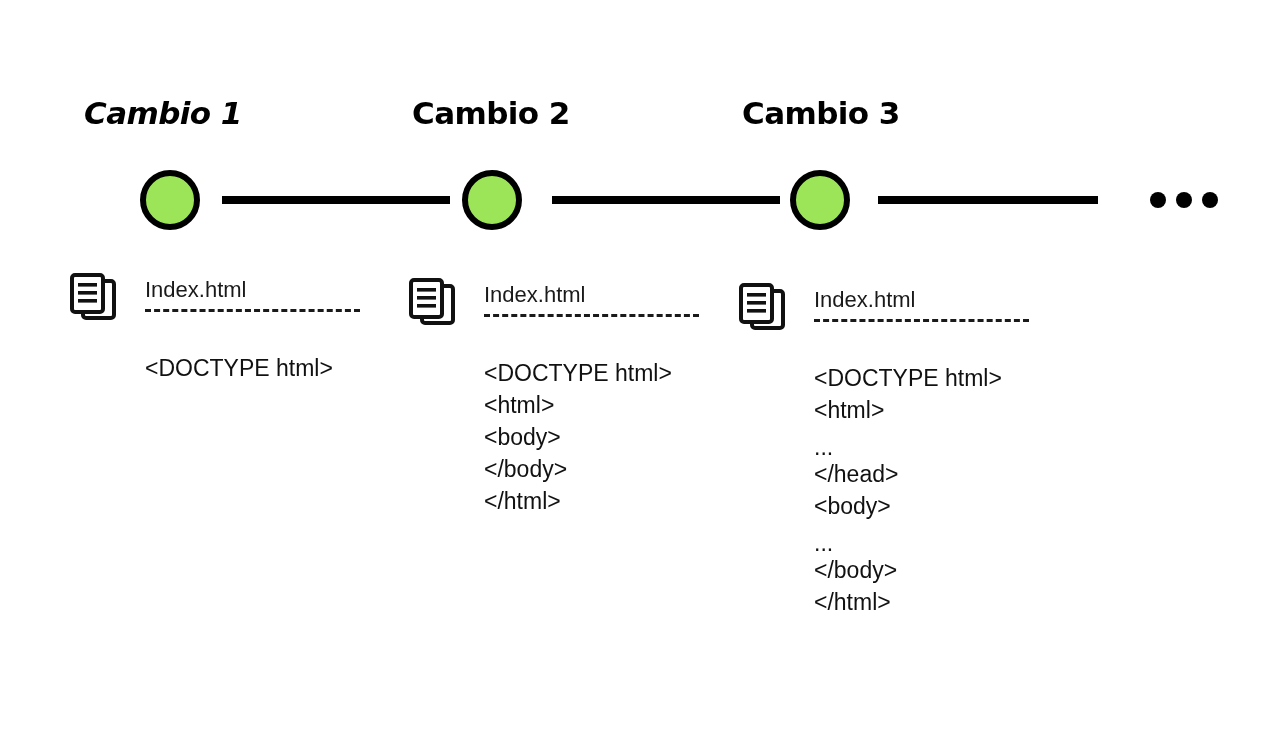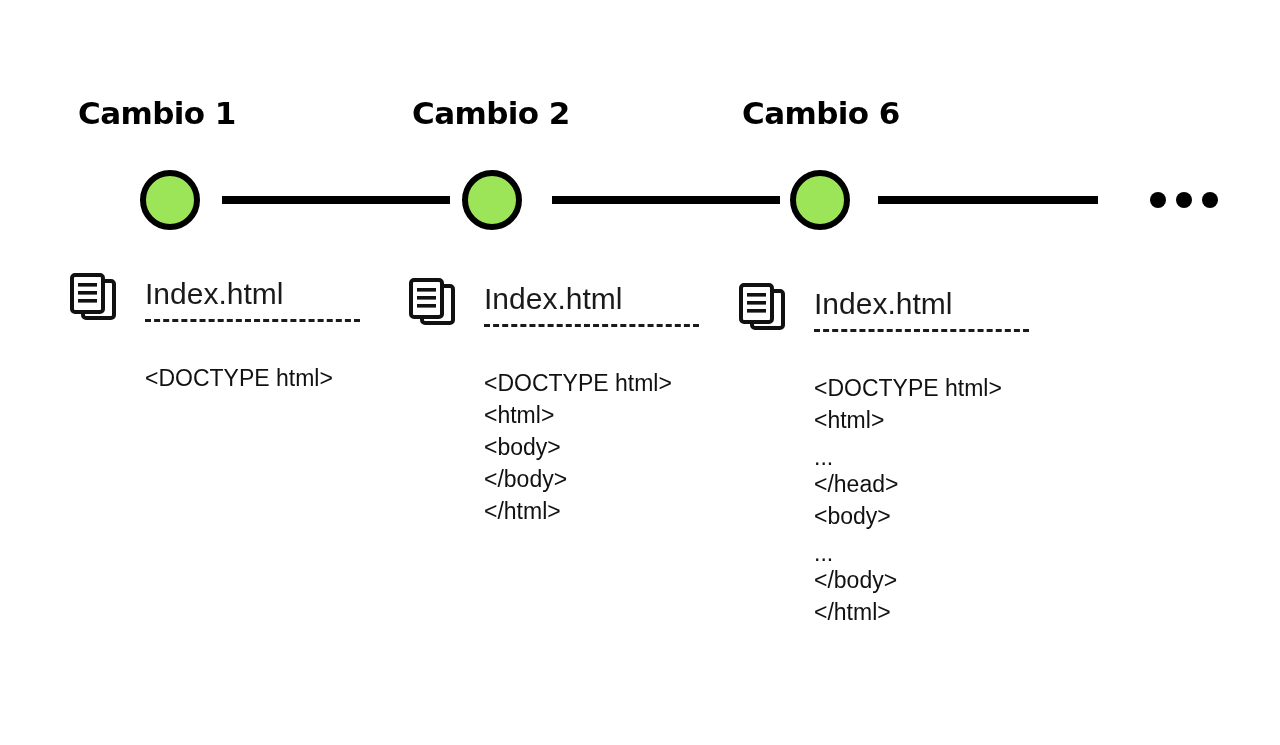--- a/index.html
+++ b/index.html
@@ -84,21 +84,21 @@
     left: 0;
     top: 0;
     width: 56px;
     height: 56px;
   }
   .card-body {
     position: absolute;
   }
   .file-name {
     font-family: "Liberation Sans", sans-serif;
-    font-size: 30px;
+    font-size: 22px;
     font-weight: 400;
     color: #1a1a1a;
     line-height: 1.15;
     white-space: nowrap;
   }
   .divider-dashed {
     margin-top: 7px;
     height: 0;
     border-top: 3px dashed #1a1a1a;
   }
@@ -119,23 +119,23 @@
     font-size: 23px;
     line-height: 22px;
     padding-top: 10px;
   }
 </style>
 </head>
 <body>
 
 <div class="canvas">
 
-  <div class="stage-title" style="left:78px; top:98px;">Cambio 1</div>
+  <div class="stage-title" style="left:84px; top:98px;font-style:italic;">Cambio 1</div>
   <div class="stage-title" style="left:412px; top:98px;">Cambio 2</div>
-  <div class="stage-title" style="left:742px; top:98px;">Cambio 6</div>
+  <div class="stage-title" style="left:742px; top:98px;">Cambio 3</div>
 
   <div class="timeline">
 
     <div class="connector" style="left:222px; top:196px; width:228px;"></div>
     <div class="connector" style="left:552px; top:196px; width:228px;"></div>
     <div class="connector" style="left:878px; top:196px; width:220px;"></div>
 
     <div class="node-dot" style="left:140px; top:170px;"></div>
     <div class="node-dot" style="left:462px; top:170px;"></div>
     <div class="node-dot" style="left:790px; top:170px;"></div>

